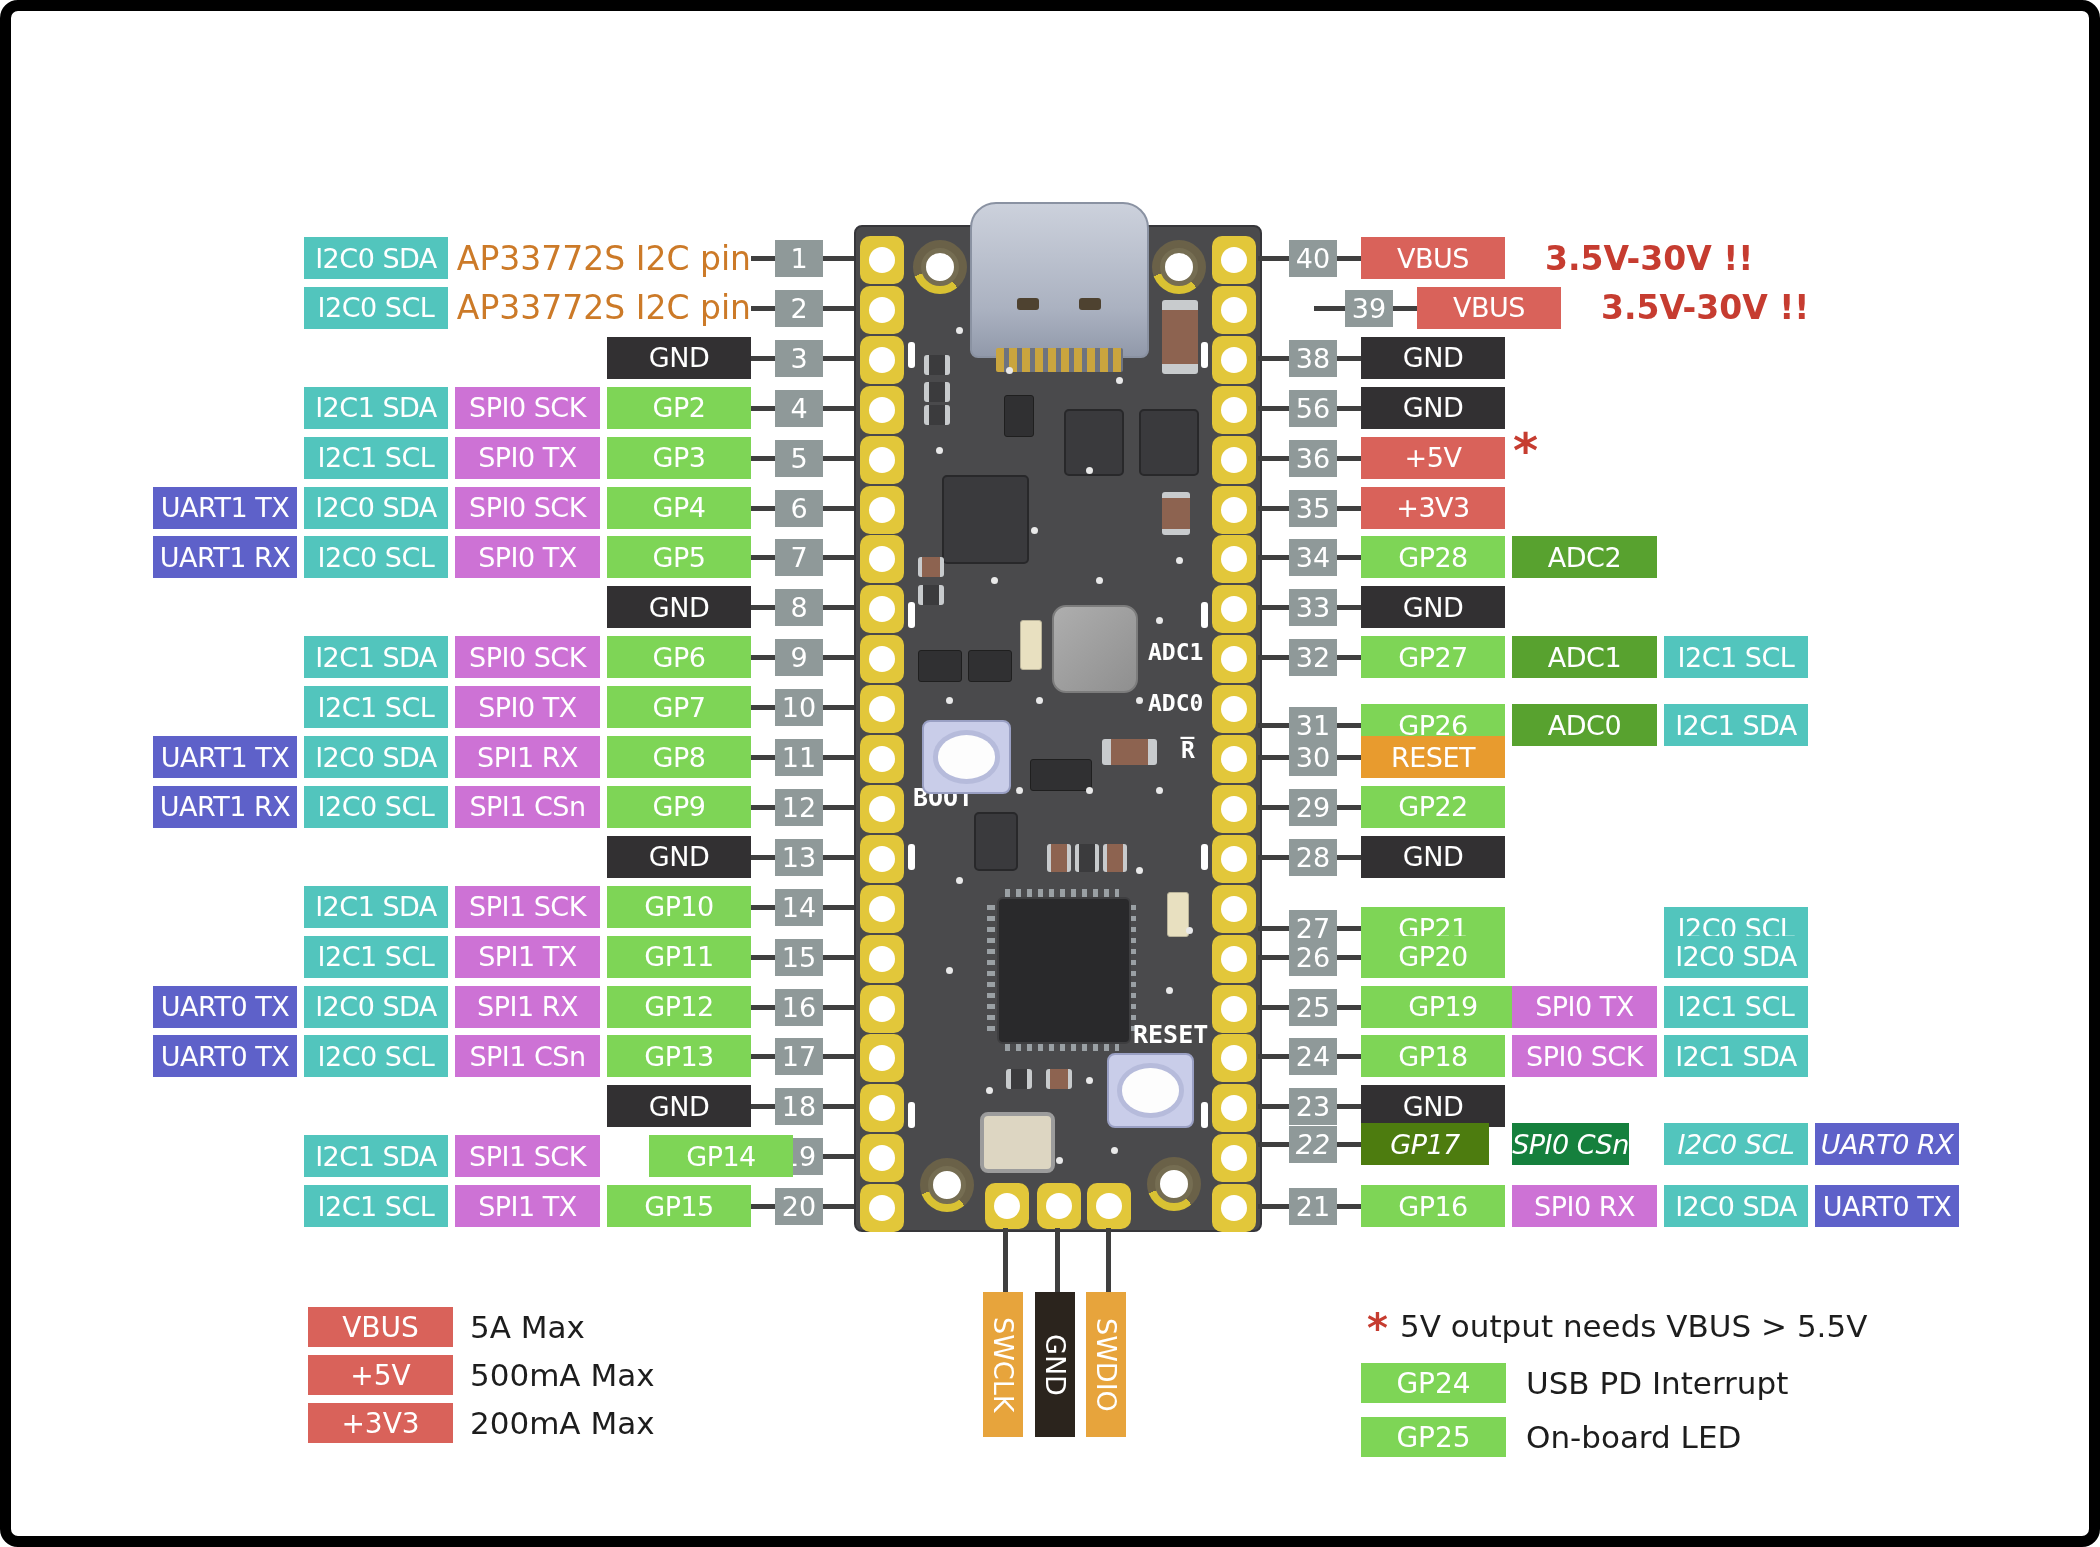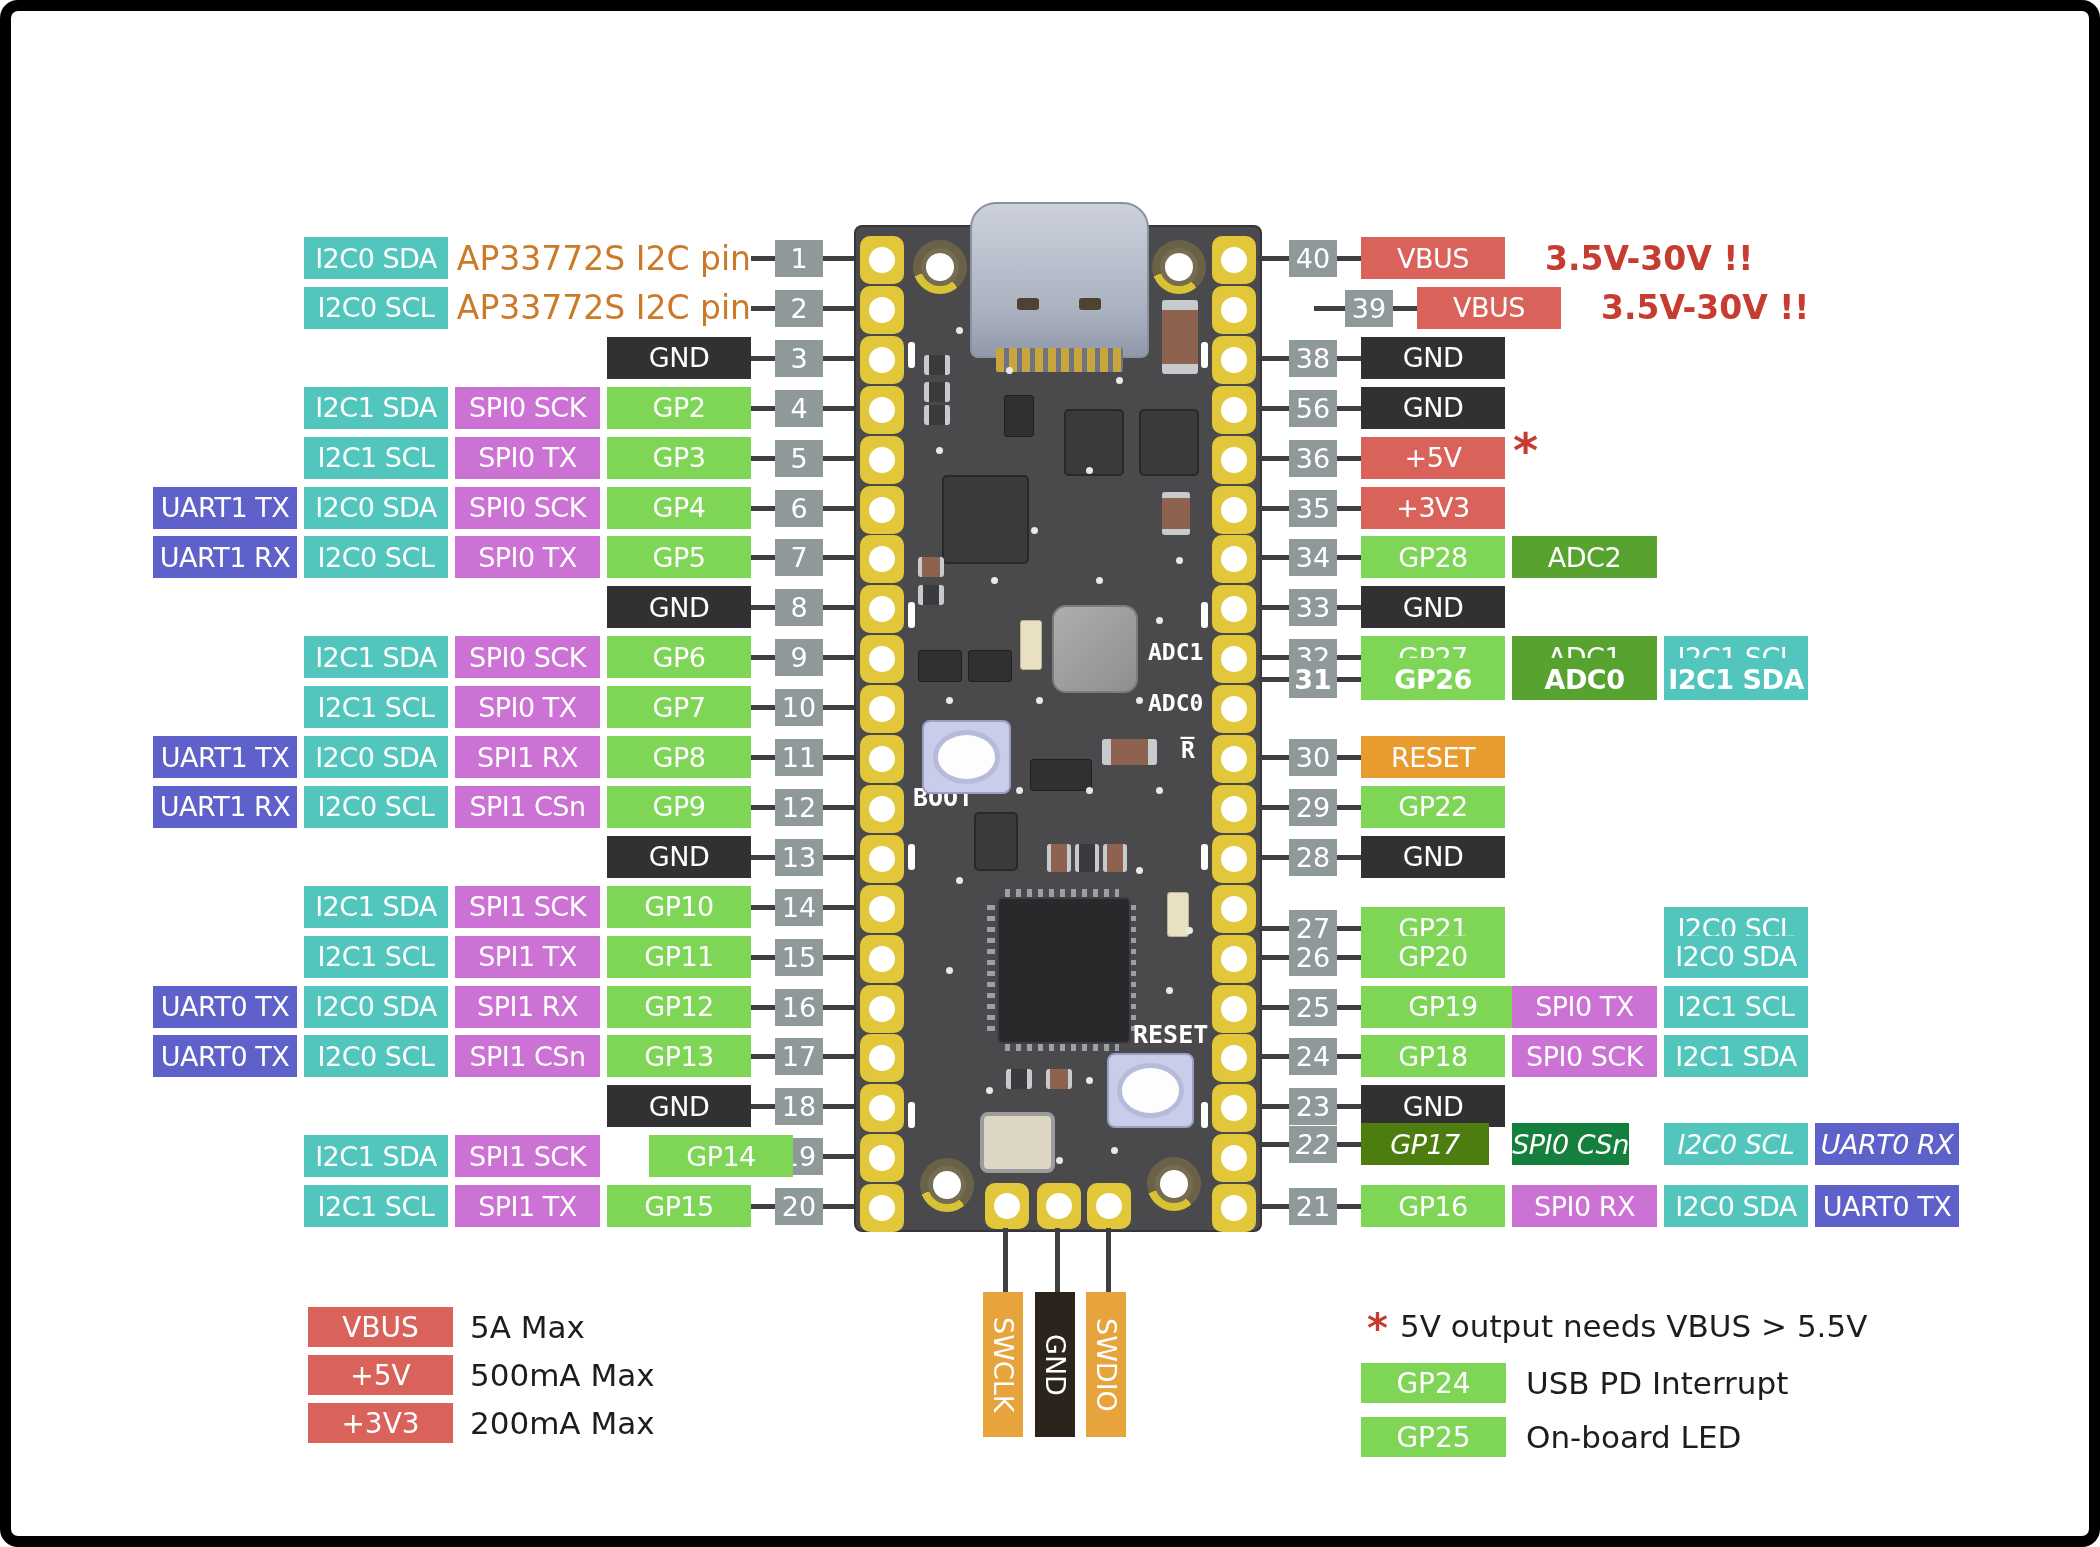--- a/index.html
+++ b/index.html
@@ -390,21 +390,21 @@
         <div class="pinbox" style="left: 31px; background: rgb(143, 153, 153);">33</div>
         <div class="cell" style="left: 103px; width: 144px; background: rgb(50, 48, 50);">GND</div>
       </div>
       <div class="prow" style="left: 1258px; top: 635.2px; width: 701px;">
         <div class="pline" style="background: rgb(63, 63, 63); left: 0px; width: 104px;"></div>
         <div class="pinbox" style="left: 31px; background: rgb(143, 153, 153);">32</div>
         <div class="cell" style="left: 103px; width: 144px; background: rgb(126, 213, 86);">GP27</div>
         <div class="cell" style="left: 254px; width: 145px; background: rgb(88, 162, 47);">ADC1</div>
         <div class="cell" style="left: 406px; width: 144px; background: rgb(82, 197, 189);">I2C1 SCL</div>
       </div>
-      <div class="prow" style="left: 1258px; top: 657px; width: 701px; font-weight: bold;">
+      <div class="prow" style="left: 1258px; top: 703px; width: 701px;">
         <div class="pline" style="background: rgb(63, 63, 63); left: 0px; width: 104px;"></div>
         <div class="pinbox" style="left: 31px; background: rgb(143, 153, 153);">31</div>
         <div class="cell" style="left: 103px; width: 144px; background: rgb(126, 213, 86);">GP26</div>
         <div class="cell" style="left: 254px; width: 145px; background: rgb(88, 162, 47);">ADC0</div>
         <div class="cell" style="left: 406px; width: 144px; background: rgb(82, 197, 189);">I2C1 SDA</div>
       </div>
       <div class="prow" style="left: 1258px; top: 735px; width: 701px;">
         <div class="pline" style="background: rgb(63, 63, 63); left: 0px; width: 104px;"></div>
         <div class="pinbox" style="left: 31px; background: rgb(143, 153, 153);">30</div>
         <div class="cell" style="left: 103px; width: 144px; background: rgb(232, 155, 46);">RESET</div>

